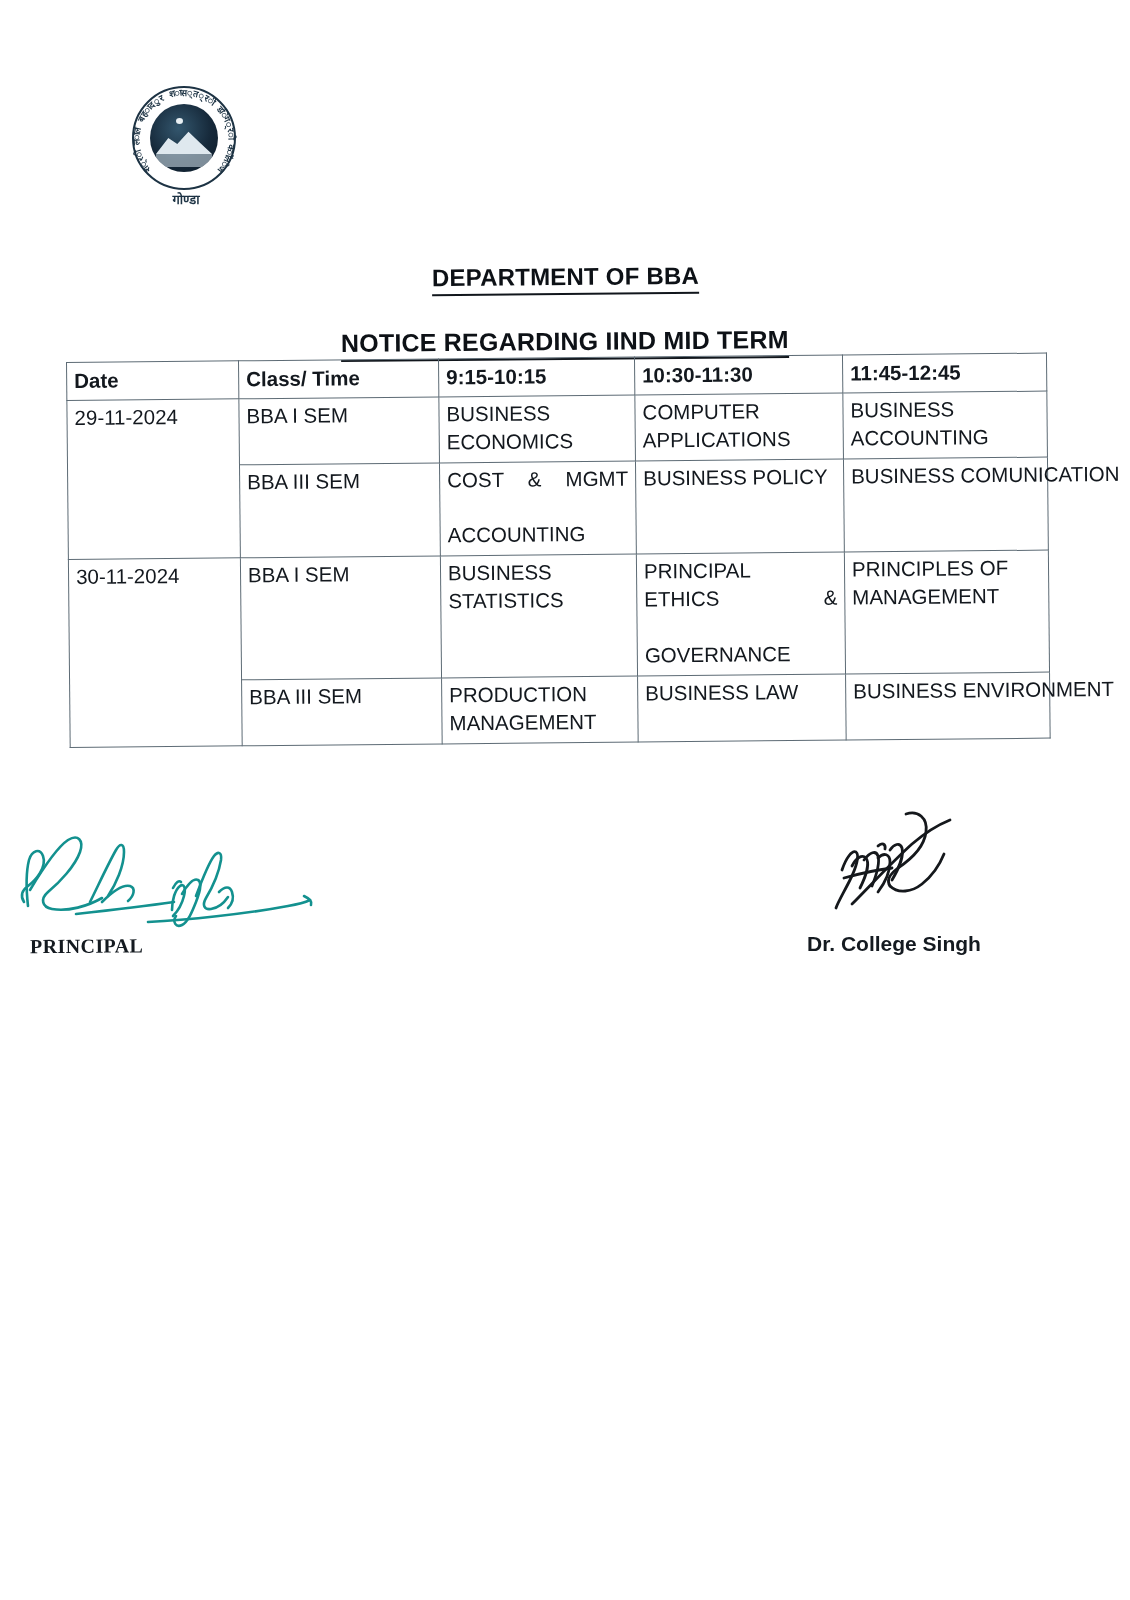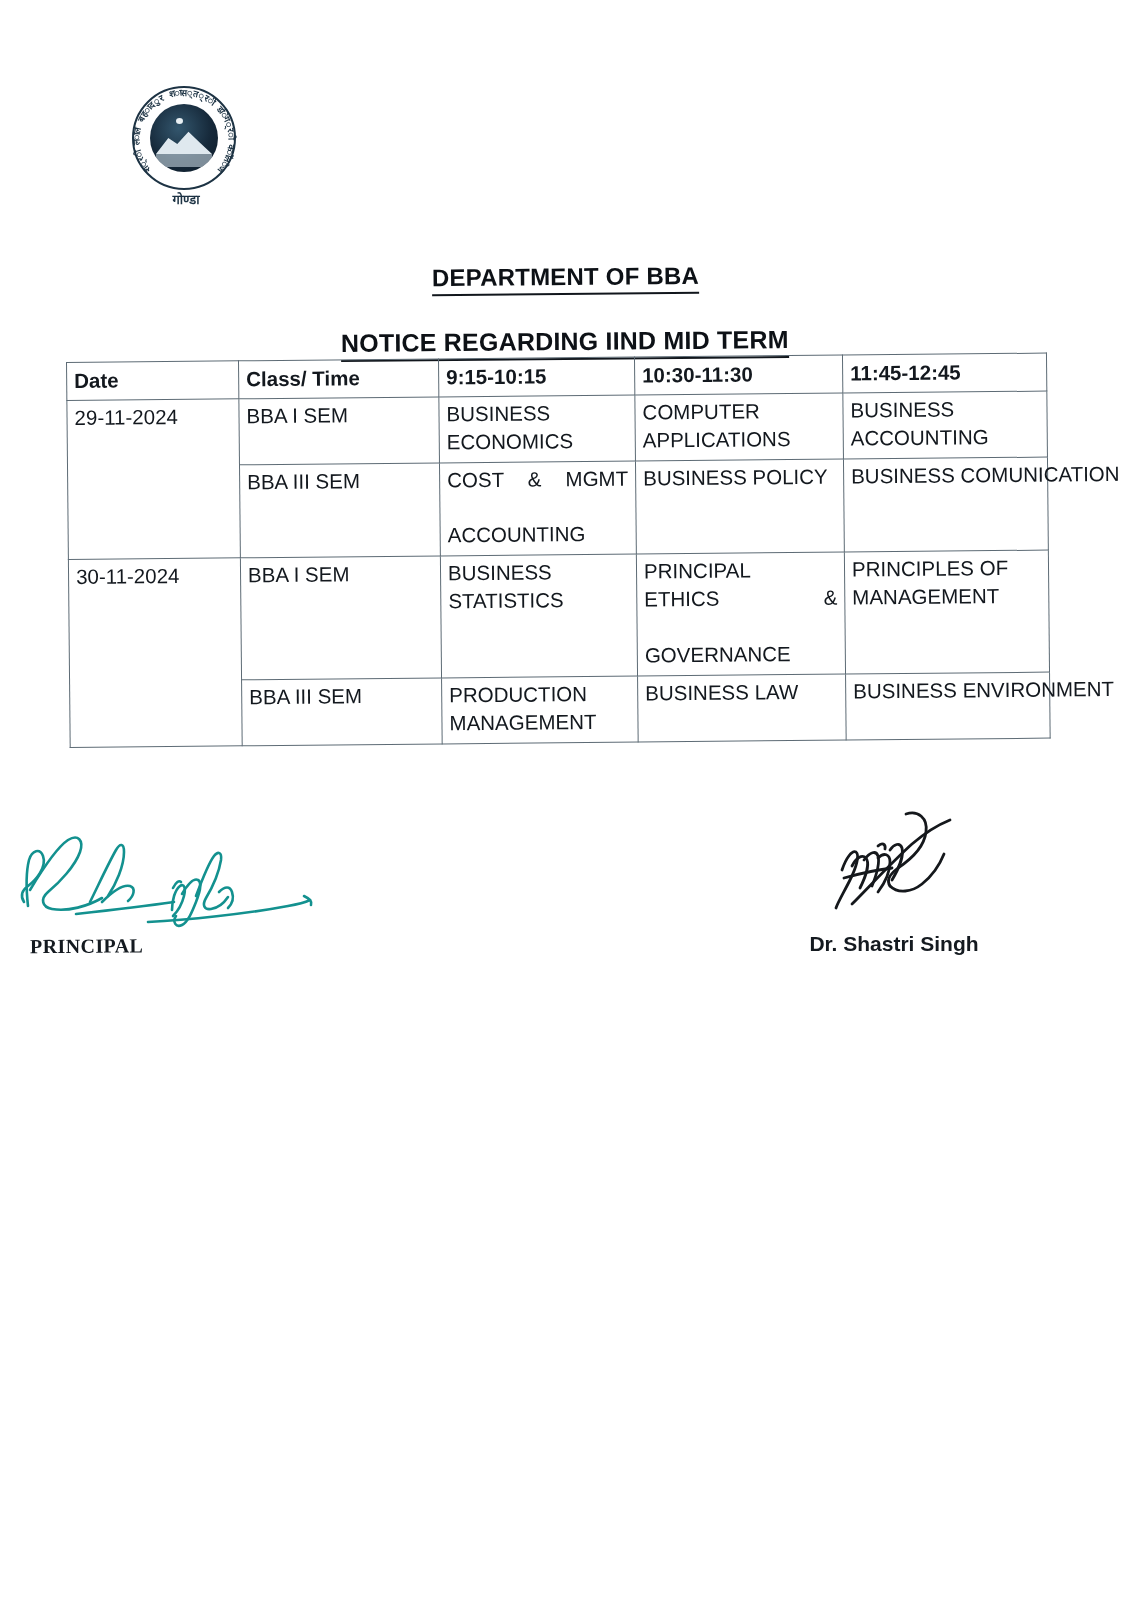--- a/index.html
+++ b/index.html
@@ -418,16 +418,16 @@
         <path d="M48 70 C52 58 58 50 62 52 C66 55 62 68 56 80 C50 92 44 102 42 108"></path>
         <path d="M58 66 C62 58 68 54 72 58 C76 63 72 76 66 88"></path>
         <path d="M70 60 C76 52 82 50 84 56 C86 63 82 76 78 86"></path>
         <path d="M84 58 C90 52 96 54 96 62 C96 72 90 84 84 92"></path>
         <path d="M50 78 C64 74 82 70 98 68"></path>
         <path d="M96 50 C100 44 106 42 108 48 C110 56 104 70 98 80"></path>
         <path d="M58 104 C76 86 98 62 118 44 C132 32 146 24 156 20"></path>
         <path d="M84 46 C88 42 92 44 91 49"></path>
       </g>
     </svg>
-    <div class="hod-name">Dr. Shastri Singh</div>
+    <div class="hod-name">Dr. College Singh</div>
   </div>
 
 </div>
 
 </body></html>

